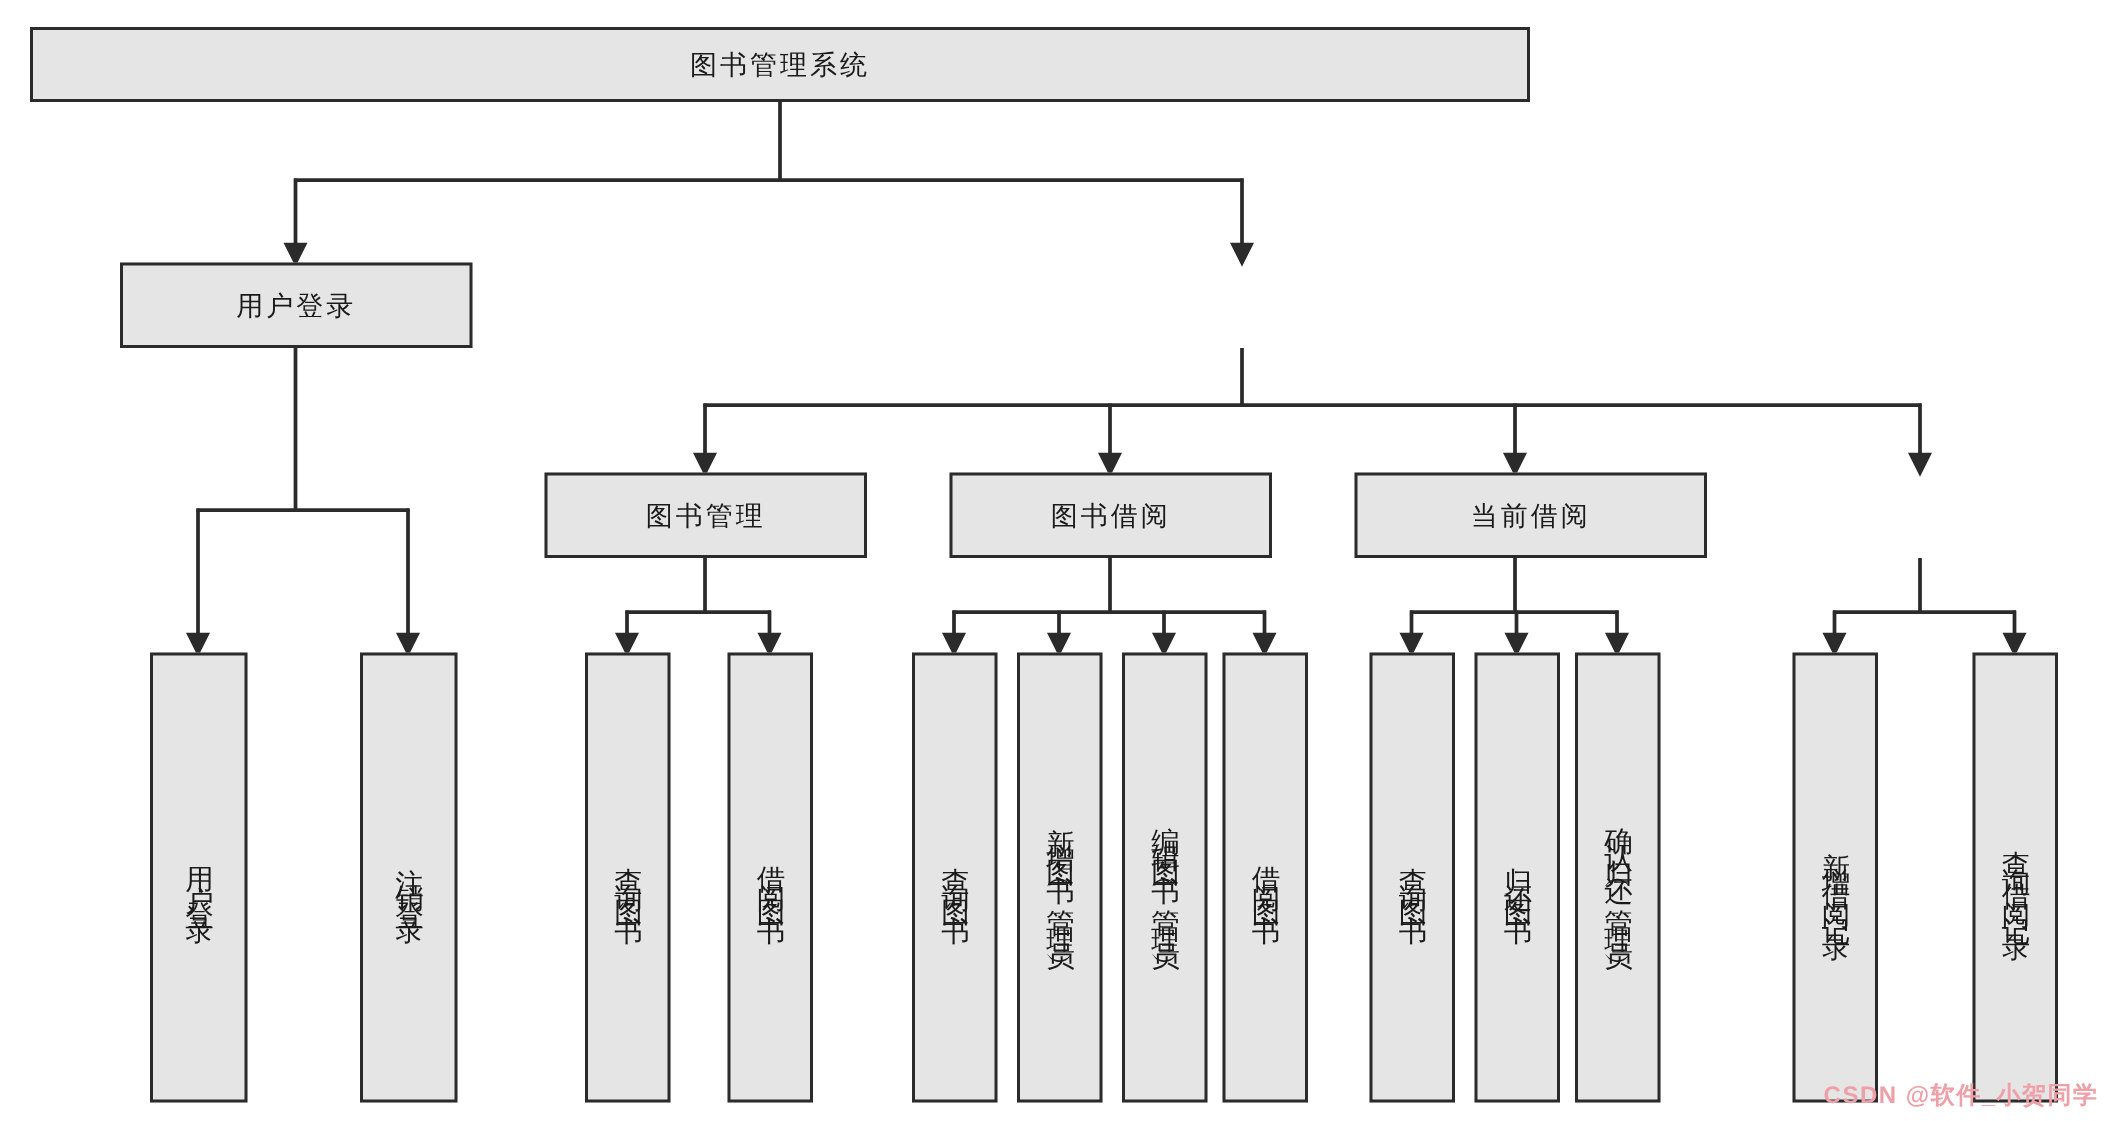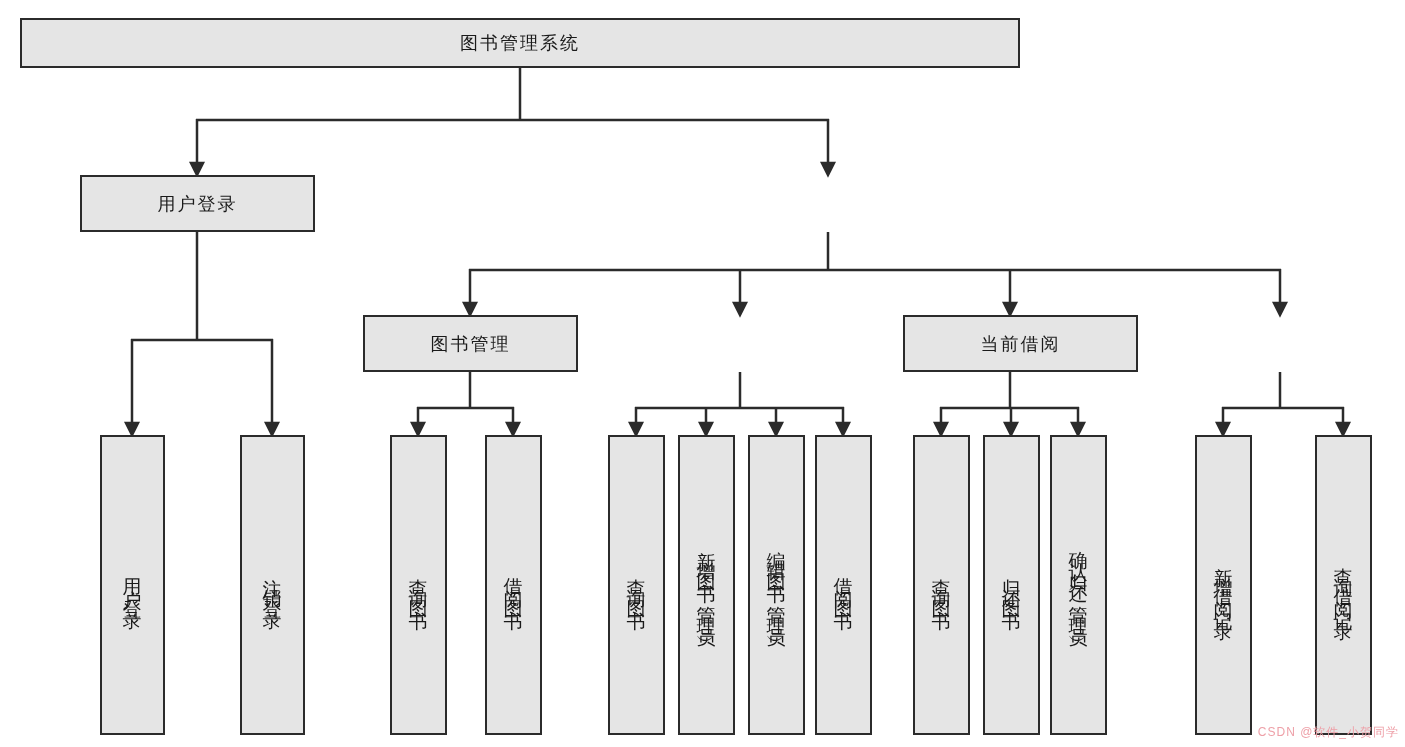--- a/index.html
+++ b/index.html
@@ -37,23 +37,24 @@
     writing-mode: vertical-lr;
     font-size: 19px;
     letter-spacing: 11px;
     line-height: 1;
     padding: 6px 0;
   }
   .watermark {
     position: absolute;
     right: 6px;
     bottom: 6px;
-    font-size: 12px;
+    font-size: 16px;
     color: #eea0a8;
     letter-spacing: 1px;
+    font-weight: bold;
   }
 </style>
 </head>
 <body>
 
 <div class="canvas">
 
   <svg class="connectors" width="1405" height="747" viewBox="0 0 1405 747">
     <g stroke="#2b2b2b" stroke-width="2.5" fill="#2b2b2b">
 
@@ -119,20 +120,21 @@
   </svg>
 
   <div class="node h" style="left:20px;top:18px;width:1000px;height:50px">图书管理系统</div>
 
   <div class="node h" style="left:80px;top:175px;width:235px;height:57px">用户登录</div>
 
   <div class="node v" style="left:100px;top:435px;width:65px;height:300px">用户登录</div>
   <div class="node v" style="left:240px;top:435px;width:65px;height:300px">注销登录</div>
 
   <div class="node h" style="left:363px;top:315px;width:215px;height:57px">图书管理</div>
+  <div class="node h" style="left:633px;top:315px;width:215px;height:57px">图书借阅</div>
   <div class="node h" style="left:903px;top:315px;width:235px;height:57px">当前借阅</div>
 
   <div class="node v" style="left:390px;top:435px;width:57px;height:300px">查询图书</div>
   <div class="node v" style="left:485px;top:435px;width:57px;height:300px">借阅图书</div>
 
   <div class="node v" style="left:608px;top:435px;width:57px;height:300px">查询图书</div>
   <div class="node v" style="left:678px;top:435px;width:57px;height:300px">新增图书（管理员）</div>
   <div class="node v" style="left:748px;top:435px;width:57px;height:300px">编辑图书（管理员）</div>
   <div class="node v" style="left:815px;top:435px;width:57px;height:300px">借阅图书</div>
 

